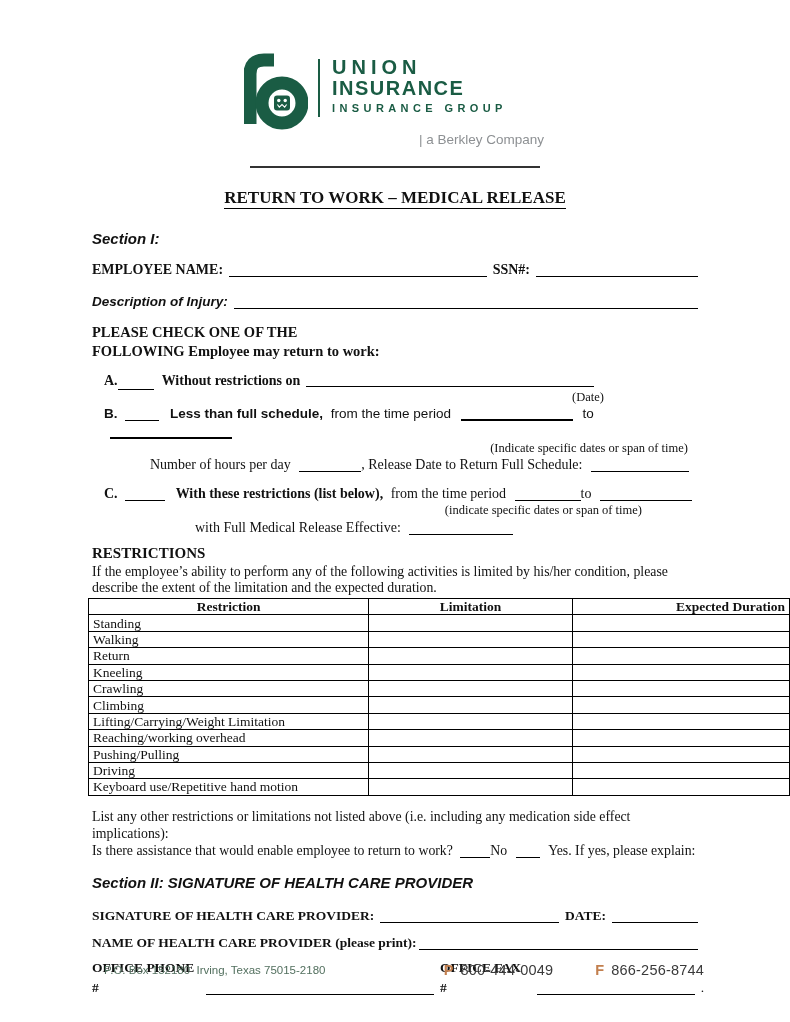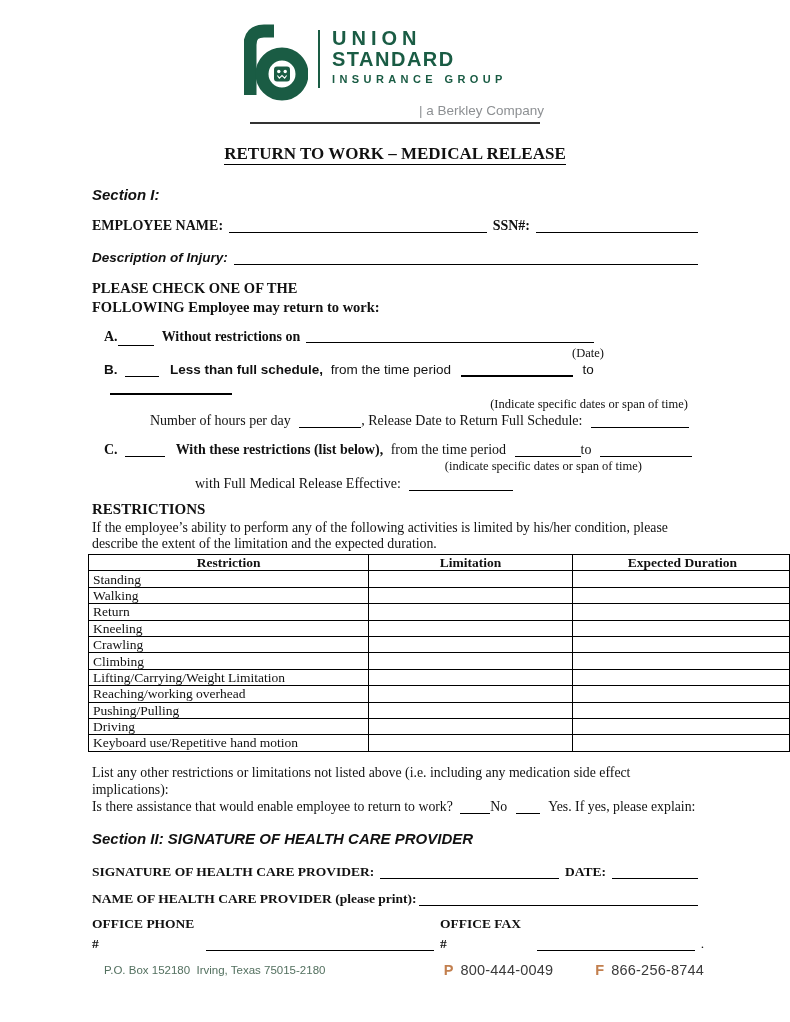--- a/index.html
+++ b/index.html
@@ -10,21 +10,21 @@
     --ink: #111;
   }
   * { box-sizing: border-box; }
   html, body { margin: 0; padding: 0; background: #fff; }
   .page {
     width: 790px; height: 1022px; position: relative; overflow: hidden;
     background: #fff; color: var(--ink);
     font-family: "Liberation Serif", serif; font-size: 14px;
   }
   
-  .logo { width: 302px; margin: 0 auto; padding-top: 24px; }
+  .logo { width: 302px; margin: 17px auto; padding-top: 36px; }
   .logo-row { display: flex; align-items: flex-start; }
   .logo-sep { width: 2px; height: 58px; background: var(--green); margin: 6px 12px 0 10px; }
   .logo-names { padding-top: 4px; font-family: "Liberation Sans", sans-serif; color: var(--green); }
   .logo-union    { font-size: 20px; font-weight: bold; letter-spacing: 5px; line-height: 21px; }
   .logo-standard { font-size: 20px; font-weight: bold; letter-spacing: 1.5px; line-height: 21px; }
   .logo-group    { font-size: 11px; font-weight: bold; letter-spacing: 4.4px; line-height: 14px; margin-top: 2px; }
   .logo-berkley  { font-family: "Liberation Sans", sans-serif; font-size: 13.5px; color: var(--gray);
                    text-align: right; padding-right: 2px; line-height: 18px; }
   .brand-rule { width: 290px; margin: 2px auto 0; border-top: 2px solid #333; }
   
@@ -53,21 +53,21 @@
   .hoursline { margin-left: 58px; line-height: 18px; }
   .optC { margin-top: 11px; }
   .hintC { text-align: right; padding-right: 62px; }
   .cline2 { margin-left: 103px; line-height: 18px; margin-top: 1px; }
   .restr-head { font-weight: bold; font-size: 15px; margin-top: 8px; line-height: 17px; }
   .intro { margin-top: 2px; line-height: 16px; font-size: 13.8px; }
   
   table.restr { border-collapse: collapse; width: 702px; margin-left: -4px; margin-top: 2px; }
   table.restr th, table.restr td { border: 1px solid #000; font-size: 13.5px; padding: 0 4px; height: 16.4px; line-height: 15px; }
   table.restr th { font-weight: bold; text-align: center; }
-  table.restr th:nth-child(3) { text-align: center; padding-left: 7px; }
+  table.restr th:nth-child(3) { text-align: right; padding-left: 7px; }
   table.restr col.c1 { width: 40%; } table.restr col.c2 { width: 29%; } table.restr col.c3 { width: 31%; }
   .after-table-1 { margin-top: 12px; line-height: 17px; font-size: 13.8px; }
   .after-table-2 { line-height: 17px; font-size: 13.8px; }
   .sigline { margin-top: 14px; font-size: 13.5px; }
   .nameline { margin-top: 7px; font-size: 13.5px; }
   .officeline { margin-top: 5px; font-size: 13.5px; display: flex; align-items: flex-end; line-height: 20px; }
   
   .footer { position: absolute; left: 104px; right: 86px; top: 962px;
             display: flex; justify-content: space-between; align-items: center;
             font-family: "Liberation Sans", sans-serif; }
@@ -87,21 +87,21 @@
         <path d="M30,7 L20,7 Q6,7 6,21 L6,71" fill="none" stroke="var(--green)" stroke-width="13"></path>
         <circle cx="38" cy="50" r="20" fill="#ffffff" stroke="var(--green)" stroke-width="13"></circle>
         <rect x="30" y="42.5" width="16" height="15" rx="3" fill="var(--green)"></rect>
         <circle cx="34.8" cy="47.5" r="1.7" fill="#ffffff"></circle>
         <circle cx="41.2" cy="47.5" r="1.7" fill="#ffffff"></circle>
         <path d="M33.4,51.5 l1.9,2.6 l2.7,-2.6 l2.7,2.6 l1.9,-2.6" stroke="#ffffff" fill="none" stroke-width="1.1"></path>
       </svg>
       <div class="logo-sep"></div>
       <div class="logo-names">
         <div class="logo-union">UNION</div>
-        <div class="logo-standard">STANDARD</div>
+        <div class="logo-standard">INSURANCE</div>
         <div class="logo-group">INSURANCE GROUP</div>
       </div>
     </div>
     <div class="logo-berkley">| a Berkley Company</div>
   </div>
   <div class="brand-rule"></div>
 
   <div class="title-wrap">
     <span class="title">RETURN TO WORK – MEDICAL RELEASE</span>
   </div>

